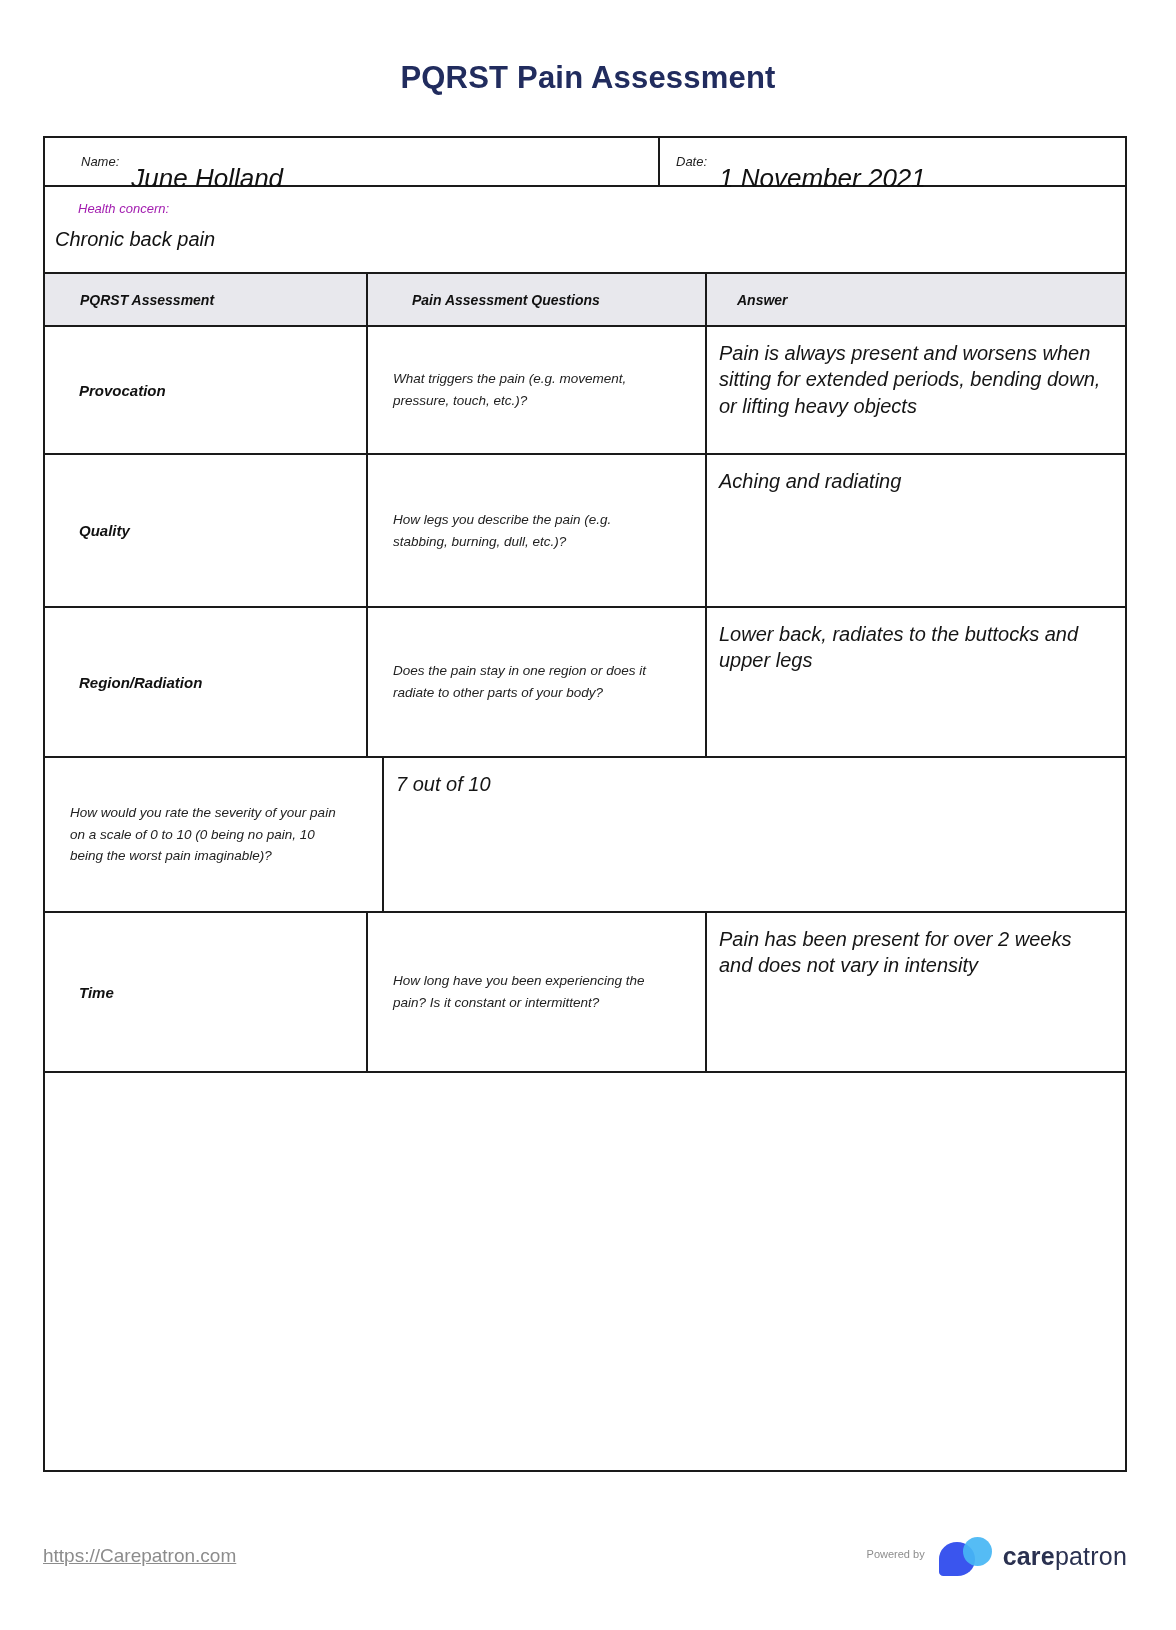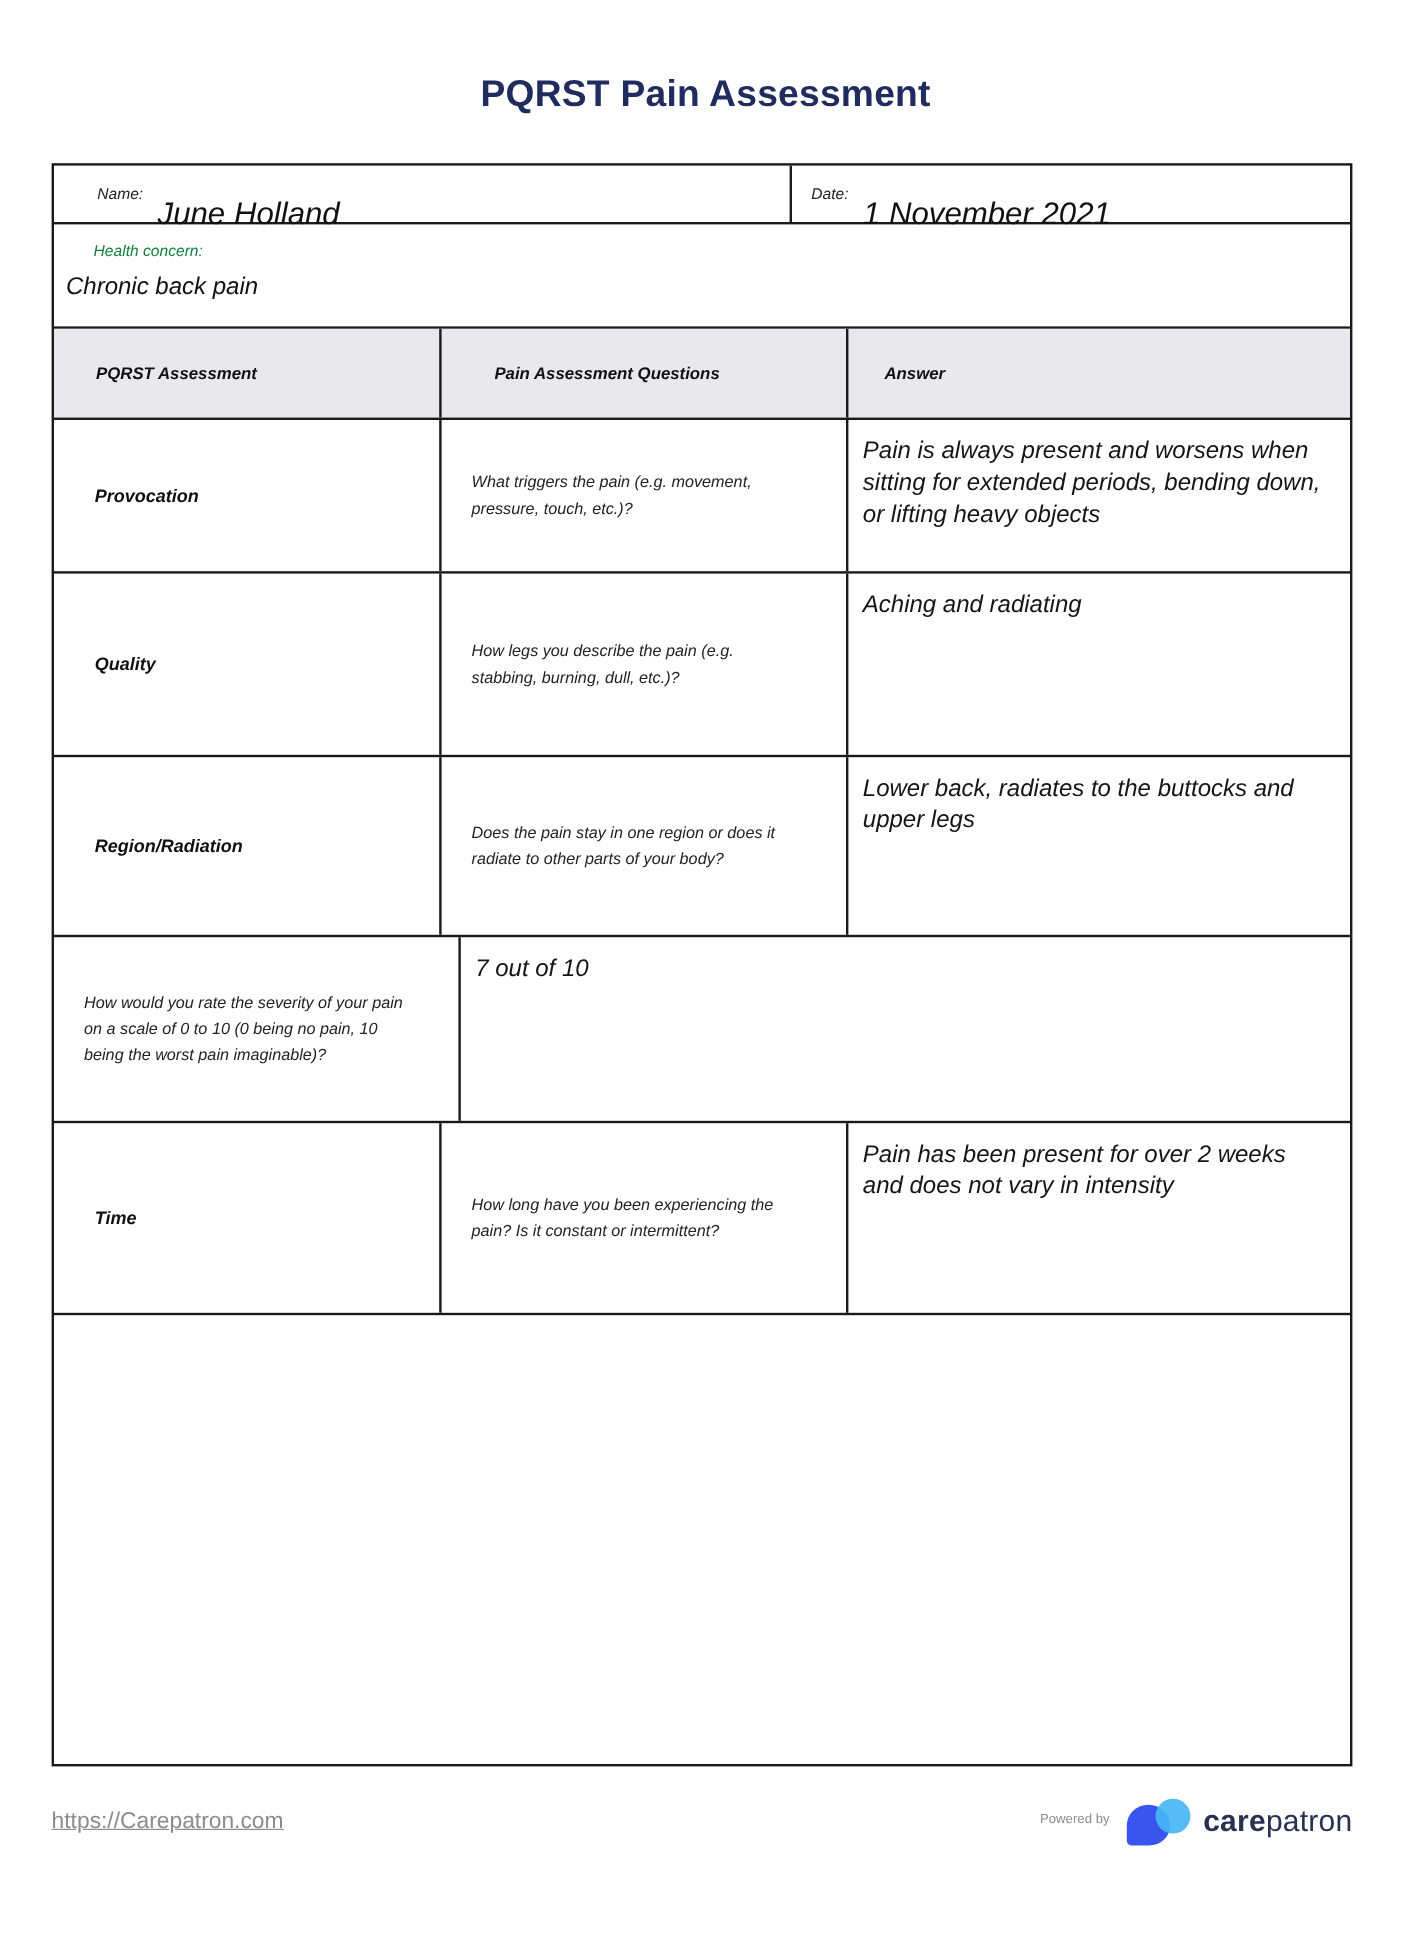--- a/index.html
+++ b/index.html
@@ -22,24 +22,24 @@
   .outer{position:absolute;left:43px;top:136px;width:1084px;height:1336px;
     border:2px solid var(--border-color);display:flex;flex-direction:column;background:#fff;font-style:italic;}
 
   .row-namedate{height:49px;display:flex;flex:0 0 auto;border-bottom:2px solid var(--border-color);}
   .cell-name{flex:0 0 613px;display:flex;align-items:center;padding-left:36px;}
   .cell-date{flex:1;display:flex;align-items:center;padding-left:16px;border-left:2px solid var(--border-color);}
   .small-label{font-size:13px;color:#222;}
   .big-value{font-size:26px;color:#111;margin-left:12px;white-space:nowrap;margin-top:34px;}
 
   .row-concern{height:87px;flex:0 0 auto;border-bottom:2px solid var(--border-color);padding-top:14px;}
-  .concern-label{font-size:13px;color:#15803d;padding-left:33px;}
+  .concern-label{font-size:13px;color:#a21caf;padding-left:33px;}
   .concern-value{font-size:20px;color:#111;padding-left:10px;margin-top:12px;}
 
-  .thead{height:76px;flex:0 0 auto;display:flex;background:var(--header-bg);
+  .thead{height:53px;flex:0 0 auto;display:flex;background:var(--header-bg);
     border-bottom:2px solid var(--border-color);}
   .thead .c1,.thead .c2,.thead .c3{display:flex;align-items:center;font-weight:bold;font-size:14px;color:#111;}
 
   .c1{flex:0 0 323px;border-right:2px solid var(--border-color);}
   .c2{flex:0 0 339px;border-right:2px solid var(--border-color);}
   .c3{flex:1;}
   .thead .c1{padding-left:35px;}
   .thead .c2{padding-left:44px;}
   .thead .c3{padding-left:30px;}
 
@@ -49,21 +49,21 @@
   .trow .c2{display:flex;align-items:center;padding-left:25px;padding-right:40px;
     font-size:13.5px;line-height:1.6;color:#222;}
   .trow .c3{padding:13px 24px 0 12px;font-size:20px;line-height:1.32;color:#151515;}
   .h-prov{height:128px;} .h-qual{height:153px;} .h-regi{height:150px;}
   .h-seve{height:155px;} .h-time{height:160px;}
 
   .row-notes{flex:1;padding-top:16px;}
   .notes-label{font-size:14px;font-weight:bold;color:#111;padding-left:35px;}
   .notes-value{font-size:20px;color:#151515;padding-left:18px;margin-top:16px;}
 
-  .footer{position:absolute;left:43px;top:1494px;width:1084px;height:48px;
+  .footer{position:absolute;left:43px;top:1532px;width:1084px;height:48px;
     display:flex;justify-content:space-between;align-items:center;}
   .footer-link{font-size:19px;color:var(--link-color);text-decoration:underline;cursor:pointer;}
   .brand-group{display:flex;align-items:center;}
   .powered-by{font-size:11px;color:#8d8d8d;margin-right:14px;position:relative;top:-2px;}
   .logo{position:relative;width:56px;height:42px;margin-right:8px;}
   .bubble-dark{position:absolute;left:0;top:7px;width:36px;height:34px;background:var(--logo-dark);
     border-radius:50% 50% 48% 12%;}
   .bubble-light{position:absolute;left:24px;top:2px;width:29px;height:29px;background:var(--logo-light);
     border-radius:50%;opacity:0.92;}
   .brand-text{font-size:25px;color:var(--brand-color);letter-spacing:0.2px;}

